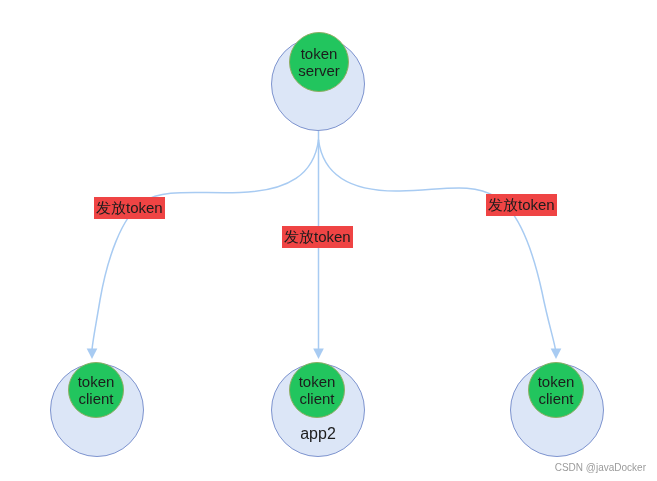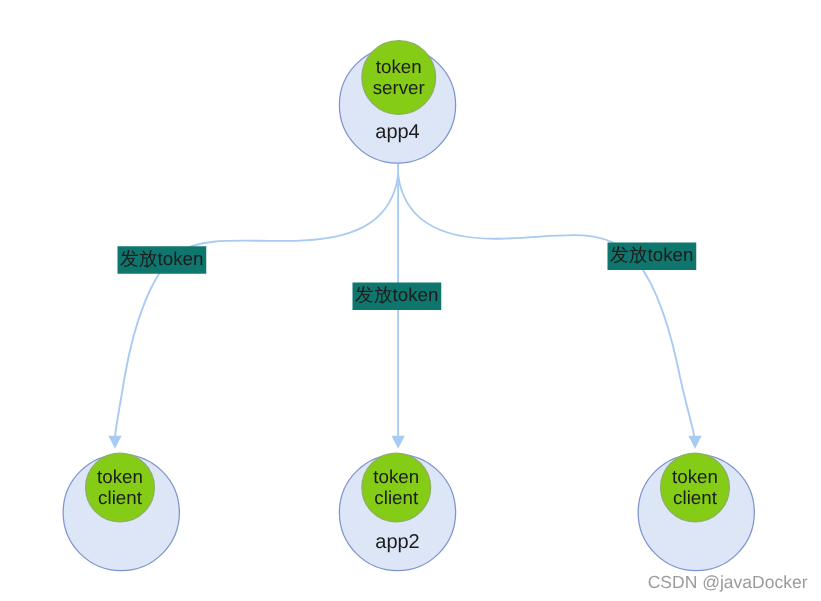--- a/index.html
+++ b/index.html
@@ -24,21 +24,21 @@
   }
   .node.server{left:271px;top:37px;width:94px;height:94px;}
   .node.client{width:94px;height:94px;}
   .node.app1{left:50px;top:363px;}
   .node.app2{left:271px;top:363px;}
   .node.app3{left:510px;top:363px;}
 
   .inner-circle{
     position:absolute;
     border-radius:50%;
-    background:#84cc16;
+    background:#22c55e;
     border:1px solid #8fae63;
     box-sizing:border-box;
     display:flex;align-items:center;justify-content:center;
     text-align:center;
     font-size:15px;line-height:17px;
   }
   .server .inner-circle{left:17px;top:-6px;width:60px;height:60px;}
   .client .inner-circle{left:17px;top:-2px;width:56px;height:56px;}
   .inner-circle span{display:inline-block;width:46px;}
 
@@ -46,32 +46,32 @@
     position:absolute;
     left:0;top:58px;width:100%;
     text-align:center;
     font-size:16px;line-height:20px;
   }
   .client .app-label{top:60px;}
 
   .edge-label{
     position:absolute;
     font-size:15px;line-height:22px;
-    background:#0f766e;
+    background:#ef4444;
     padding:0 2px;
     white-space:nowrap;
   }
   .edge-label.left{left:94px;top:197px;}
   .edge-label.middle{left:282px;top:226px;}
   .edge-label.right{left:486px;top:194px;}
 
   .watermark{
     position:absolute;
     right:11px;bottom:8px;
-    font-size:14px;
+    font-size:10px;
     color:#9b9b9b;
     white-space:nowrap;
   }
 </style>
 </head>
 <body>
 
 <div class="canvas">
 
   <svg class="edges" viewBox="0 0 657 481" xmlns="http://www.w3.org/2000/svg">
@@ -80,21 +80,20 @@
     <path class="edge" d="M 318.5 140 C 323 174, 349 192, 400 191 C 444 190, 471 182, 496 197 C 519 211, 533 251, 542 292 C 548 322, 554.5 342, 555.5 350"></path>
     <path class="arrowhead" d="M 92 359 L 86.7 348.5 L 97.3 348.5 Z"></path>
     <path class="arrowhead" d="M 318.5 359 L 313.2 348.5 L 323.8 348.5 Z"></path>
     <path class="arrowhead" d="M 556 359 L 550.7 348.5 L 561.3 348.5 Z"></path>
   </svg>
 
   <div class="node server">
     <div class="inner-circle">
       <span>token server</span>
     </div>
-    <div class="app-label">app4</div>
   </div>
 
   <div class="node client app1">
     <div class="inner-circle">
       <span>token client</span>
     </div>
   </div>
 
   <div class="node client app2">
     <div class="inner-circle">

